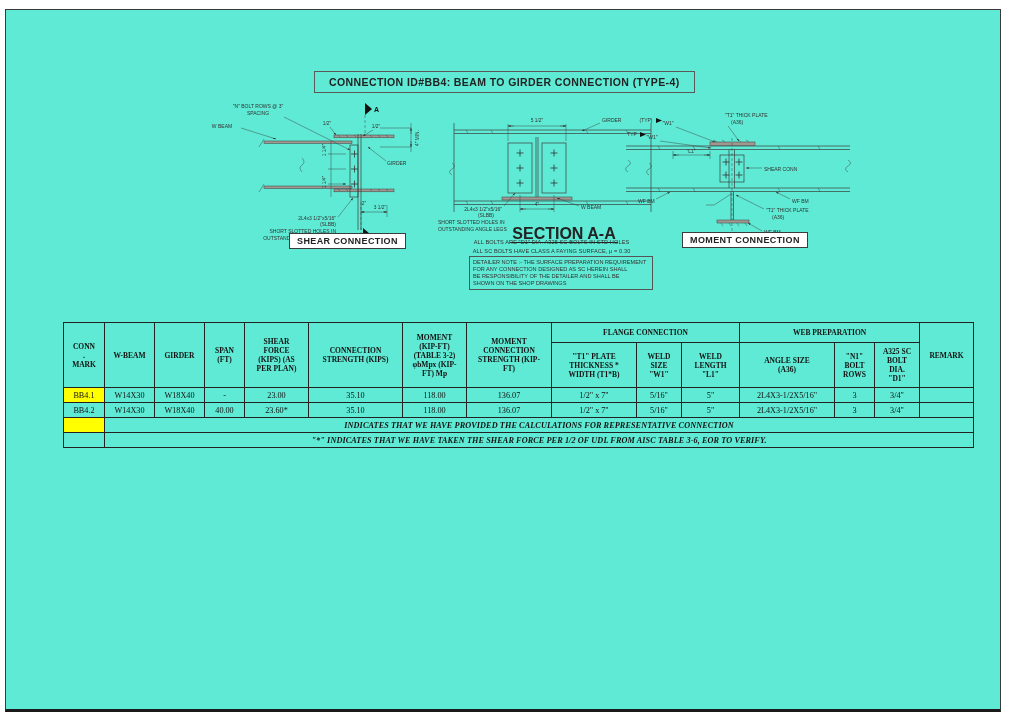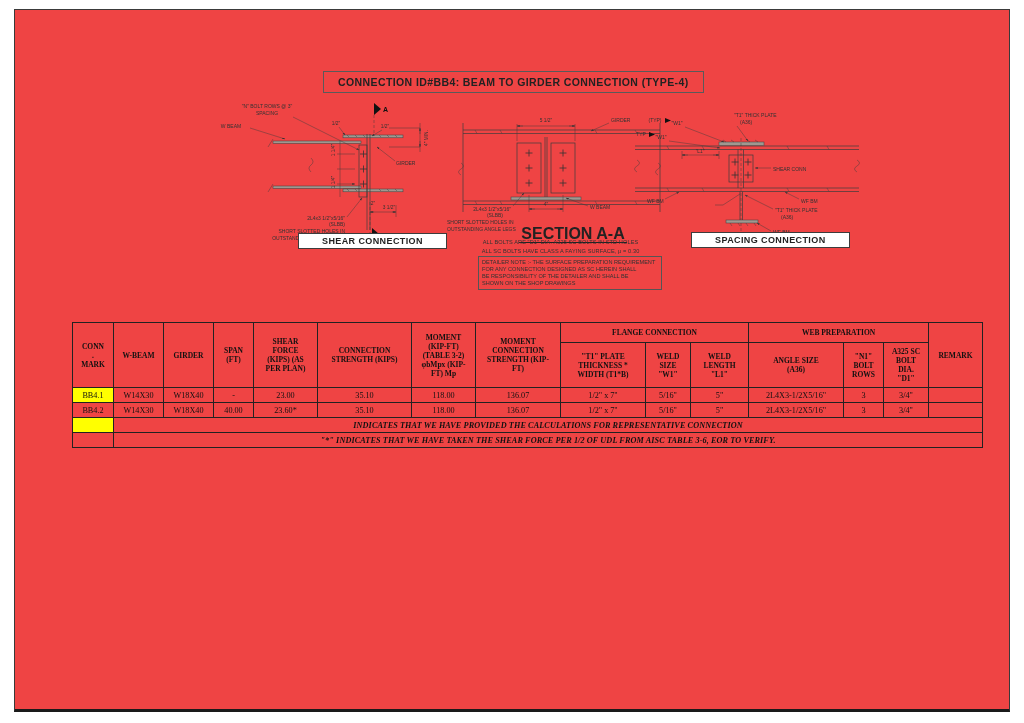--- a/index.html
+++ b/index.html
@@ -1,21 +1,21 @@
 <!DOCTYPE html>
 <html style="--line: #3c3c3c; --steel: #a09890;"><head>
 <meta charset="utf-8">
 <style>
   html,body{margin:0;padding:0;background:#ffffff;width:1024px;height:723px;
     font-family:"Liberation Sans",sans-serif;position:relative;overflow:hidden;}
-  .page{position:absolute;left:14px;top:9px;width:994px;height:699px;background:#ef4444;
+  .page{position:absolute;left:5px;top:9px;width:994px;height:699px;background:#5eead4;
     border:1px solid #3a3a3a;border-bottom:3px solid #1a1a1a;}
   .title-box{position:absolute;left:308px;top:61px;border:1px solid #5a5a5a;
     padding:4px 14px;font-size:10.5px;font-weight:600;letter-spacing:.4px;color:#222;}
-  .caption-box{position:absolute;border:1.3px solid #3c3c3c;padding:2px 23px;
+  .caption-box{position:absolute;border:1.3px solid #3c3c3c;padding:2px 7px;
     font-size:9px;font-weight:bold;letter-spacing:.4px;color:#222;background:#fff;}
   .section-title{position:absolute;left:500px;top:215px;width:116px;text-align:center;
     font-size:16px;font-weight:bold;color:#222;}
   .section-title span{border-bottom:1px solid #222;padding:0 2px;}
   .sec-note{position:absolute;left:443px;width:205px;text-align:center;
     font-size:5.6px;color:#333;letter-spacing:.1px;}
   .detailer-box{position:absolute;left:463px;top:246px;width:176px;border:1px solid #555;
     padding:2px 3px;font-size:5.6px;line-height:7px;color:#333;white-space:pre-line;}
   svg{position:absolute;overflow:visible;}
   svg text{fill:#333;font-family:"Liberation Sans",sans-serif;font-size:5px;}
@@ -226,21 +226,21 @@
     <path class="lnthin" d="M38,101 L52,94" marker-end="url(#ar3)"></path>
     <text x="174" y="105">WF BM</text>
     <path class="lnthin" d="M172,101 L158,94" marker-end="url(#ar3)"></path>
     <text x="148" y="114">"T1" THICK PLATE</text>
     <text x="154" y="121">(A36)</text>
     <path class="lnthin" d="M146,111 L118,97" marker-end="url(#ar3)"></path>
     <text x="146" y="136">WF BM</text>
     <path class="lnthin" d="M144,133 L130,125" marker-end="url(#ar3)"></path>
     <path class="lnthin" d="M113,96 L96,107 M96,107 L88,107"></path>
   </svg>
-  <div class="caption-box" style="left:676px;top:222px">SPACING CONNECTION</div>
+  <div class="caption-box" style="left:676px;top:222px">MOMENT CONNECTION</div>
 
   <table class="conn">
     <colgroup>
       <col style="width:41px">
         <col style="width:50px">
         <col style="width:50px">
       <col style="width:40px">
         <col style="width:64px">
         <col style="width:94px">
       <col style="width:64px">

